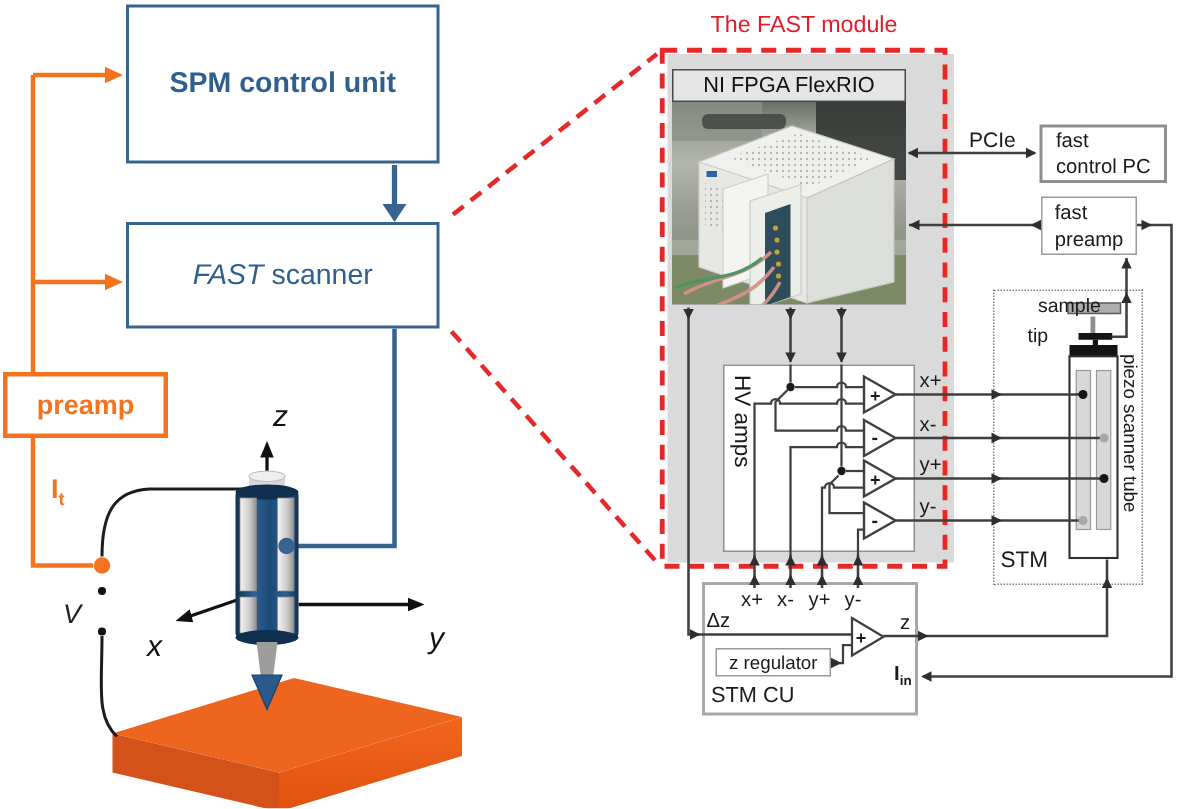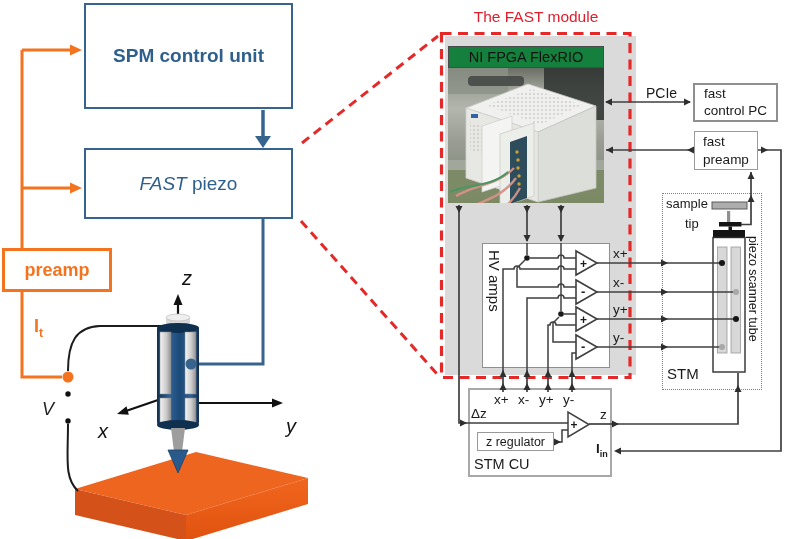--- a/index.html
+++ b/index.html
@@ -6,21 +6,21 @@
   #stage{position:relative;width:793px;height:539px;background:#fff;overflow:hidden;
          font-family:"Liberation Sans",sans-serif;}
   .abs{position:absolute;}
   .box{position:absolute;background:#fff;display:flex;align-items:center;justify-content:center;text-align:left;box-sizing:border-box;}
   .bluebox{border:2.5px solid #37648f;color:#2f5f8c;}
   .spm{left:84px;top:3px;width:209px;height:106px;font-size:19px;font-weight:bold;}
   .fastm{left:84px;top:148px;width:209px;height:71px;font-size:19px;font-weight:500;}
   .preamp{left:2px;top:248px;width:110px;height:44px;border:3px solid #f4731f;color:#f4731f;font-size:18px;font-weight:bold;}
   .graybg{left:445px;top:36px;width:191px;height:339px;background:#dadada;}
   .heading{left:441px;top:8px;width:190px;text-align:center;color:#e11d2c;font-weight:normal;font-size:15.5px;}
-  .photoband{left:448px;top:46px;width:156px;height:22px;background:#15803d;border:1.5px solid #4a4a4a;box-sizing:border-box;
+  .photoband{left:448px;top:46px;width:156px;height:22px;background:#e5e5e5;border:1.5px solid #4a4a4a;box-sizing:border-box;
              display:flex;align-items:center;justify-content:center;font-size:14.5px;color:#111;}
   .photo{left:448px;top:68px;width:156px;height:135px;overflow:hidden;
          background:linear-gradient(180deg,#6a6f66 0%,#9fa399 16%,#b3b6ac 30%,#989c92 55%,#8b9185 76%,#7b8870 100%);}
   .gbx{position:absolute;box-sizing:border-box;background:#fff;}
   .hostpc{left:693px;top:83px;width:85px;height:39px;border:2.5px solid #8f8f8f;font-size:13.5px;color:#1a1a1a;line-height:1.25;}
   .fpre{left:694px;top:131px;width:64px;height:39px;border:1.3px solid #9a9a9a;font-size:13.5px;color:#1a1a1a;line-height:1.3;}
   .hvbox{left:482px;top:243px;width:128px;height:125px;border:1.3px solid #8f8f8f;}
   .stmcu{left:468px;top:388px;width:144px;height:89px;border:2.5px solid #a8a8a8;}
   .zreg{left:477px;top:432px;width:77px;height:19px;border:1.2px solid #999;font-size:12.5px;color:#1a1a1a;}
   .stmdots{left:662px;top:193px;width:100px;height:197px;border:1.4px dotted #808080;box-sizing:border-box;}
@@ -106,21 +106,21 @@
       <polygon points="171,428 185,428 182,452 174,452" fill="#9d9d9d"></polygon>
       <polygon points="168,450 188,450 178,473" fill="#2a5a8c" stroke="#1c4066" stroke-width="0.8"></polygon>
     </g>
     <circle cx="191" cy="364" r="5.5" fill="#37648f"></circle>
   </svg>
 
   <div class="box bluebox spm">
     <span>SPM control unit</span>
   </div>
   <div class="box bluebox fastm">
-    <span><i>FAST</i><span> piezo</span></span>
+    <span><i>FAST</i><span> scanner</span></span>
   </div>
   <div class="box preamp">
     <span>preamp</span>
   </div>
   <div class="abs" style="left:34px;top:316px;color:#f4731f;font-size:18px;font-weight:bold;">
     <span>I</span><sub style="font-size:12px;">t</sub>
   </div>
   <div class="abs ital" style="left:42px;top:399px;font-size:18px;color:#222;">V</div>
   <div class="abs ital" style="left:98px;top:420px;font-size:20px;color:#111;">x</div>
   <div class="abs ital" style="left:286px;top:415px;font-size:20px;color:#111;">y</div>
@@ -290,21 +290,21 @@
       <polygon points="554,438.5 554,445.5 561,442"></polygon>
     </g>
   </svg>
 
   <div class="lbl" style="left:646px;top:85px;font-size:14px;">PCIe</div>
   <div class="lbl vert" style="left:486px;top:250px;font-size:15px;">HV amps</div>
   <div class="lbl" style="left:613px;top:246px;">x+</div>
   <div class="lbl" style="left:613px;top:275px;">x-</div>
   <div class="lbl" style="left:613px;top:302px;">y+</div>
   <div class="lbl" style="left:613px;top:330px;">y-</div>
-  <div class="lbl" style="left:666px;top:196px;font-size:13px;">sample</div>
+  <div class="lbl" style="left:692px;top:196px;font-size:13px;">sample</div>
   <div class="lbl" style="left:685px;top:216px;font-size:13px;">tip</div>
   <div class="lbl vert" style="left:746px;top:236px;font-size:12.5px;">piezo scanner tube</div>
   <div class="lbl" style="left:667px;top:365px;font-size:15px;">STM</div>
 
   <div class="lbl" style="left:494px;top:392px;">x+</div>
   <div class="lbl" style="left:518px;top:392px;">x-</div>
   <div class="lbl" style="left:539px;top:392px;">y+</div>
   <div class="lbl" style="left:563px;top:392px;">y-</div>
   <div class="lbl" style="left:471px;top:406px;">Δz</div>
   <div class="lbl" style="left:600px;top:407px;">z</div>

